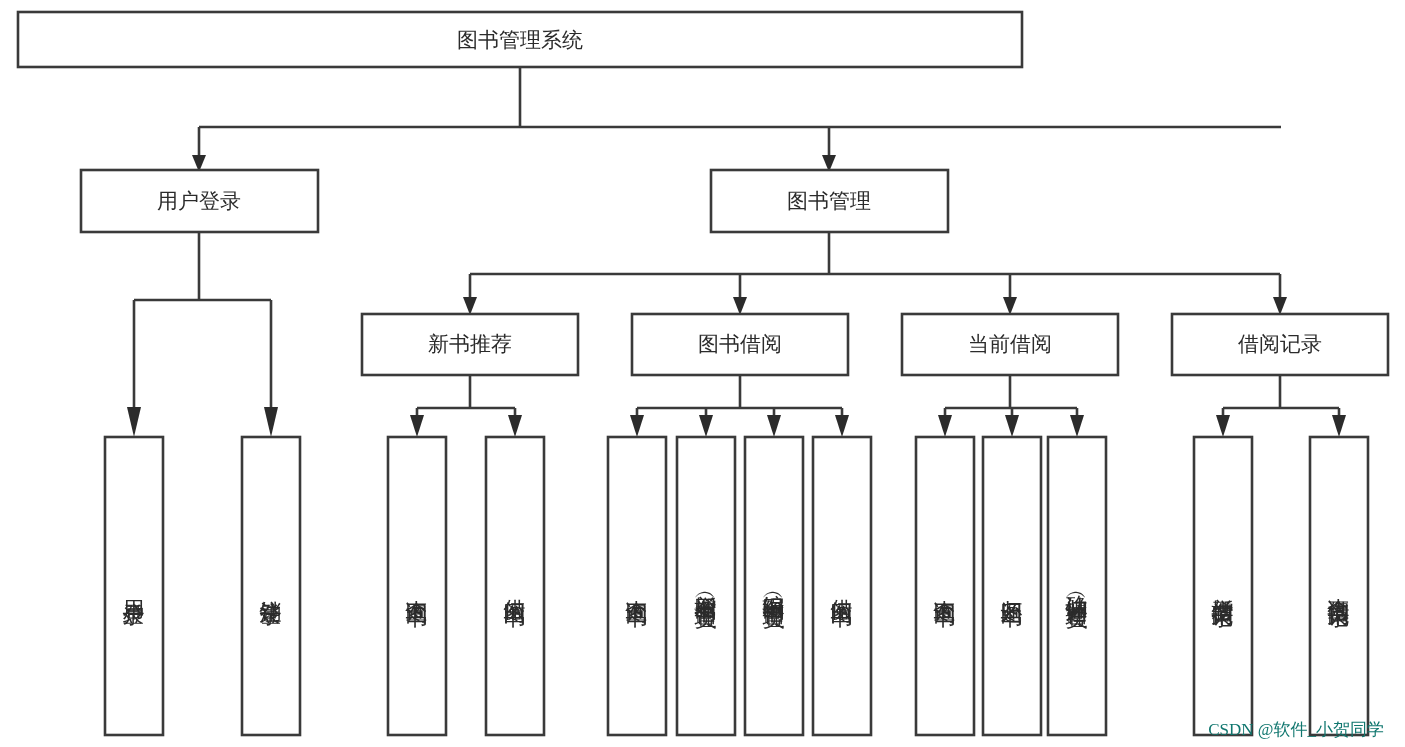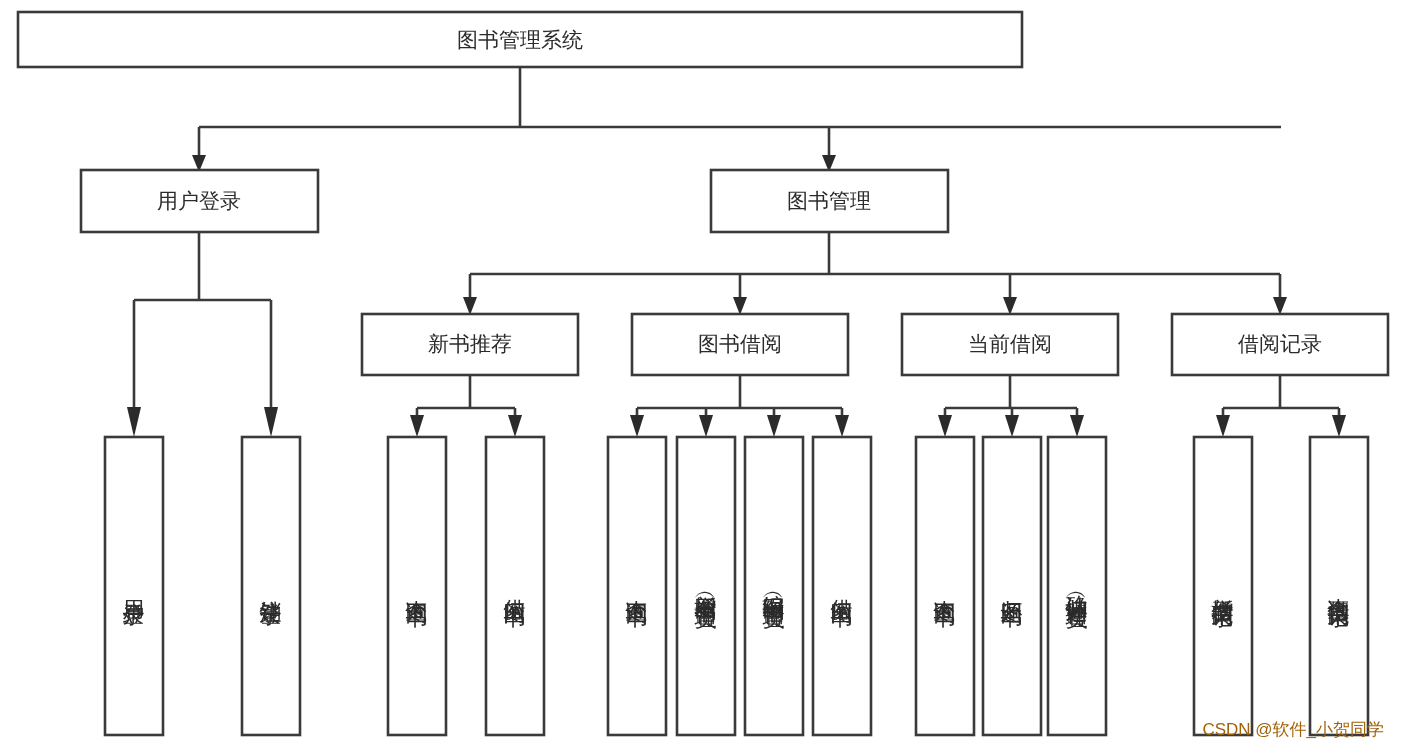--- a/index.html
+++ b/index.html
@@ -53,23 +53,23 @@
     fill: #2b2b2b;
     font-size: 22px;
     text-anchor: middle;
     writing-mode: vertical-rl;
     letter-spacing: 2px;
   }
   .watermark {
     position: absolute;
     right: 8px;
     bottom: 6px;
-    font-family: Liberation Sans, sans-serif;
+    font-family: Liberation Serif, serif;
     font-size: 17px;
-    color: #a16207;
+    color: #0f766e;
     white-space: nowrap;
     user-select: none;
   }
 </style>
 </head>
 <body>
 
 <div id="canvas">
 
   <svg id="diagram" viewBox="0 0 1405 747">

